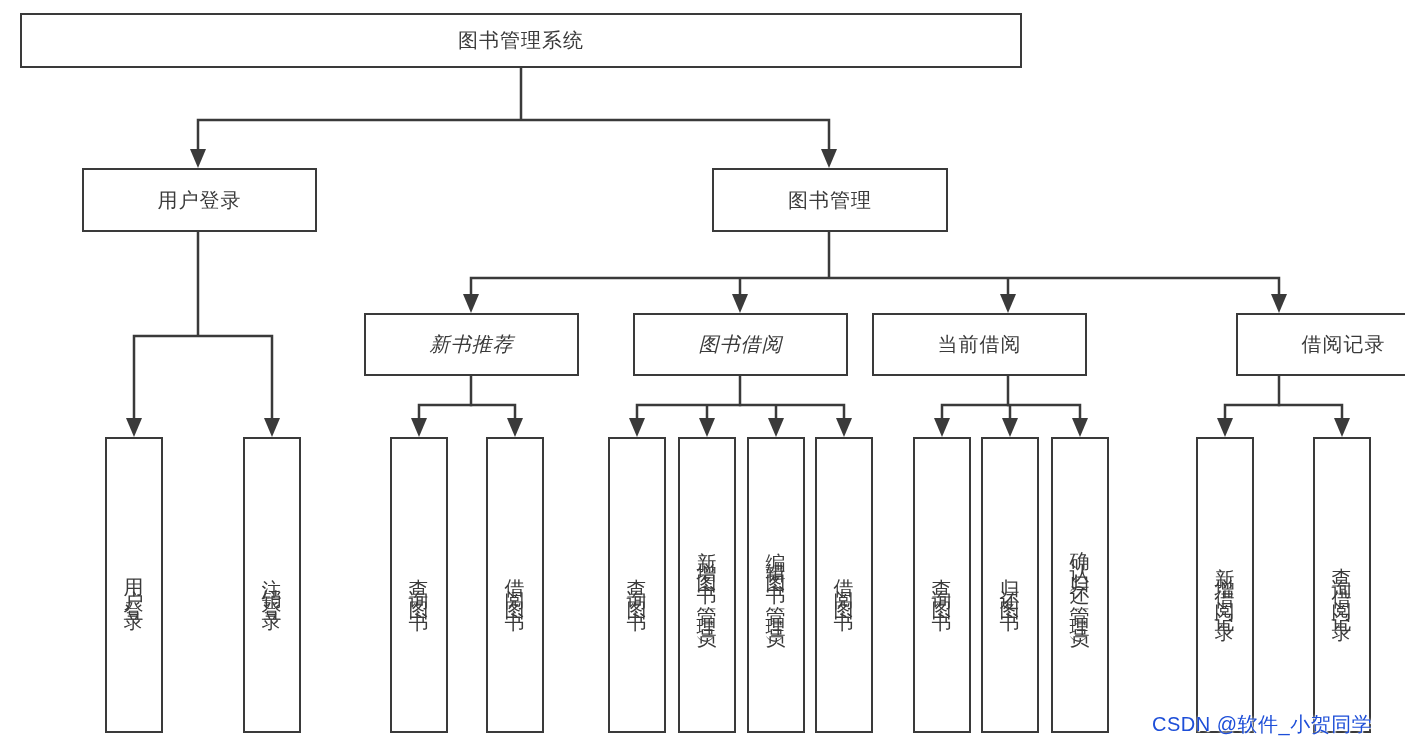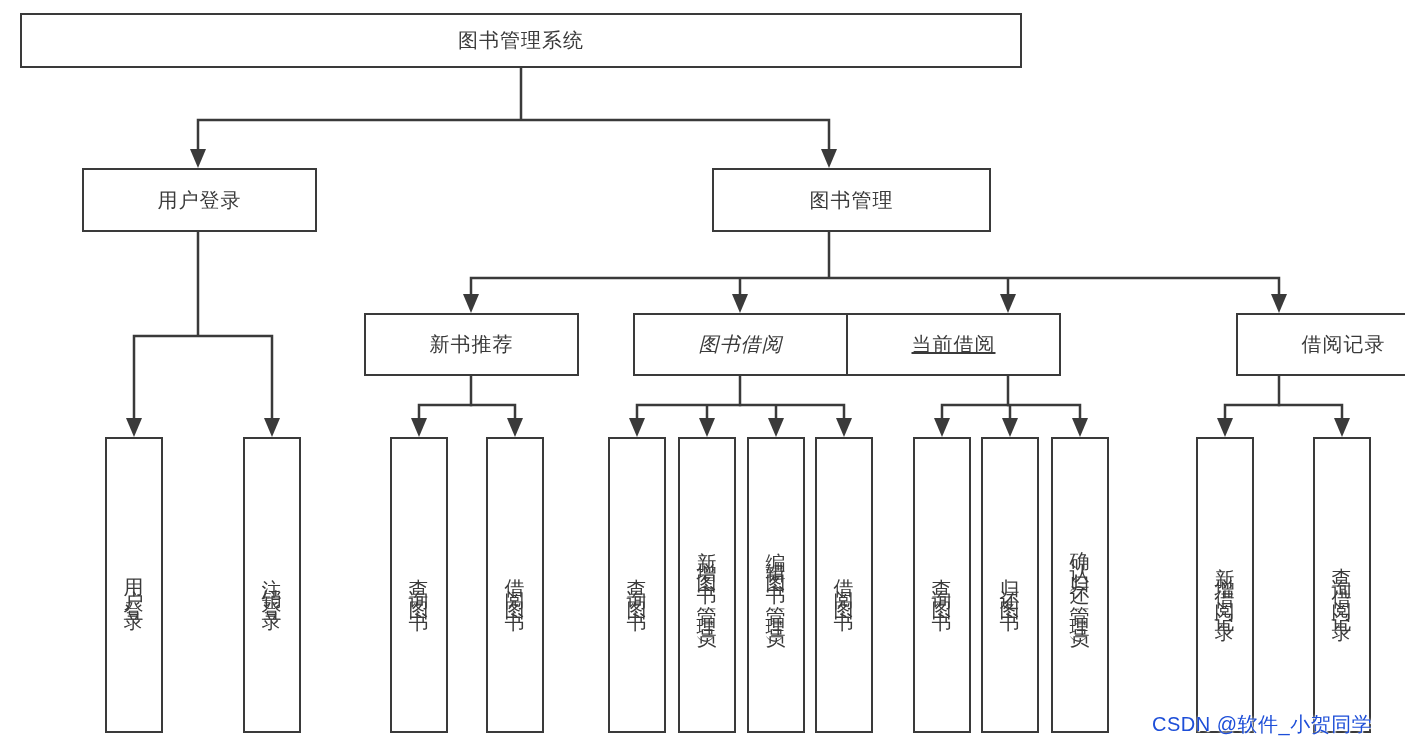--- a/index.html
+++ b/index.html
@@ -102,31 +102,31 @@
     </g>
   </svg>
 
   <div class="node" style="left:20px; top:13px; width:1002px; height:55px;">
     <span>图书管理系统</span>
   </div>
 
   <div class="node" style="left:82px; top:168px; width:235px; height:64px;">
     <span>用户登录</span>
   </div>
-  <div class="node" style="left:712px; top:168px; width:279px; height:64px;">
+  <div class="node" style="left:712px; top:168px; width:236px; height:64px;">
     <span>图书管理</span>
   </div>
 
-  <div class="node cat" style="left:364px;">
+  <div class="node cat" style="left:364px;font-style:italic;">
     <span>新书推荐</span>
   </div>
   <div class="node cat" style="left:633px;font-style:italic;">
     <span>图书借阅</span>
   </div>
-  <div class="node cat" style="left:846px;text-decoration:underline;">
+  <div class="node cat" style="left:872px;">
     <span>当前借阅</span>
   </div>
   <div class="node cat" style="left:1236px;">
     <span>借阅记录</span>
   </div>
 
   <div class="node leaf" style="left:105px;">
     <span>用户登录</span>
   </div>
   <div class="node leaf" style="left:243px;">

